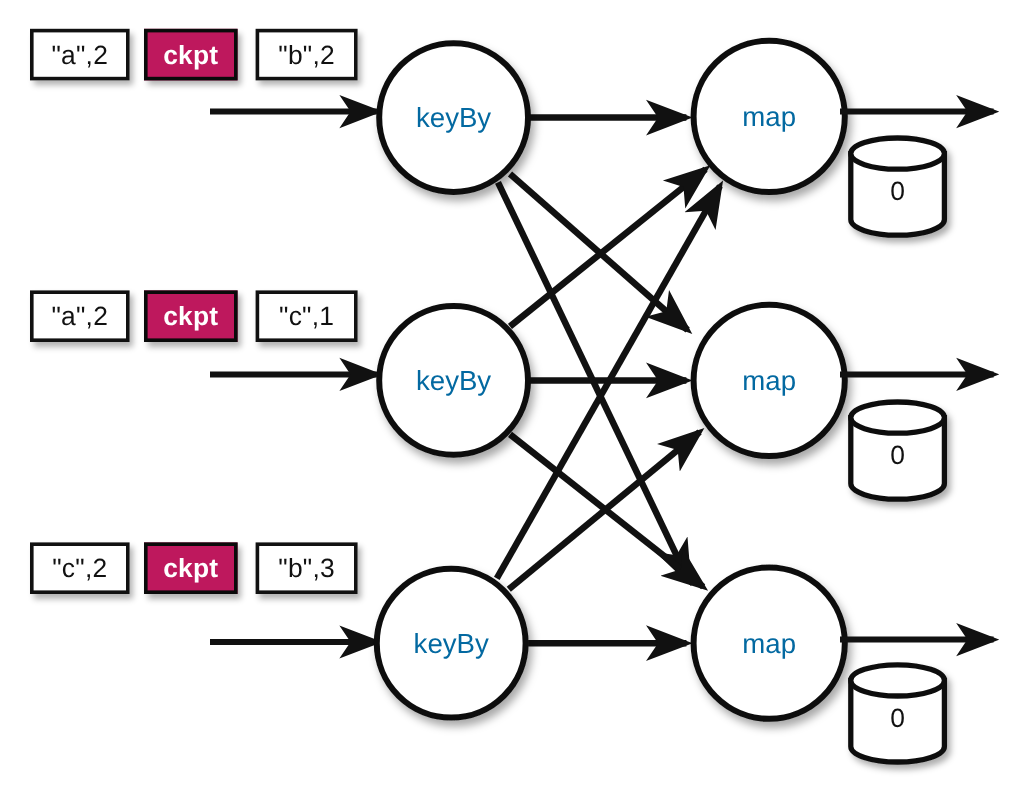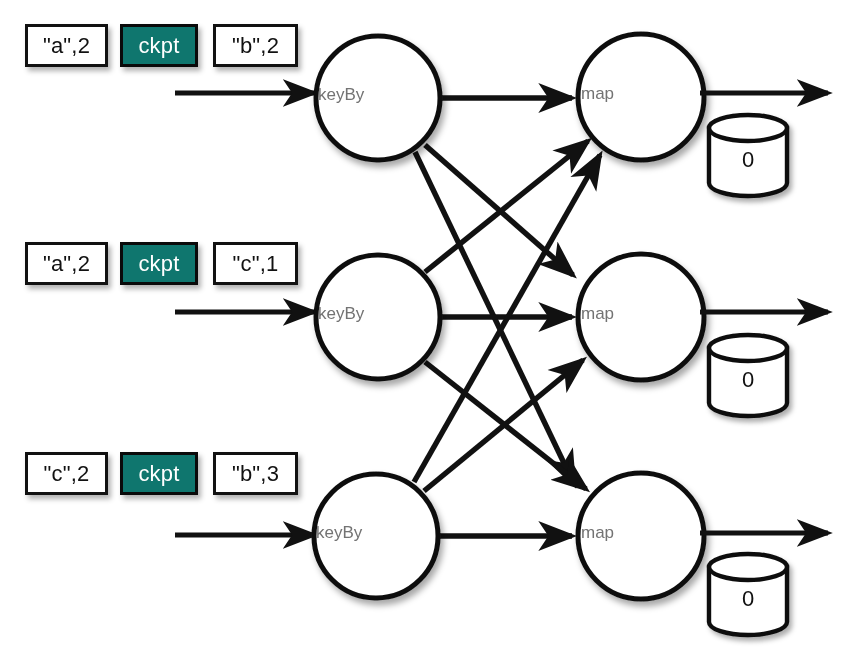--- a/index.html
+++ b/index.html
@@ -6,24 +6,24 @@
   body{font-family:"Liberation Sans","DejaVu Sans",sans-serif;}
   #stage{position:relative;width:852px;height:654px;background:#ffffff;overflow:hidden;}
   #stage svg{position:absolute;left:0;top:0;width:852px;height:654px;}
   .evt-box{
     position:absolute;box-sizing:border-box;
     border:3px solid #111111;background:#ffffff;
     display:flex;align-items:center;justify-content:center;
     font-size:22px;color:#111111;letter-spacing:0.2px;
     box-shadow:3px 4px 5px rgba(0,0,0,0.30);
   }
-  .evt-box.ckpt{background:#0f766e;border-color:#0a0a0a;color:#ffffff;}
+  .evt-box.ckpt{background:#be185d;border-color:#0a0a0a;color:#ffffff;font-weight:bold;}
   .node-label{
-    position:absolute;
-    font-size:17px;color:#737373;
+    position:absolute;text-align:center;
+    font-size:23px;color:#0369a1;
     pointer-events:none;
   }
   .store-label{
     position:absolute;text-align:center;
     font-size:22px;color:#111111;
     pointer-events:none;
   }
 </style>
 </head>
 <body>

